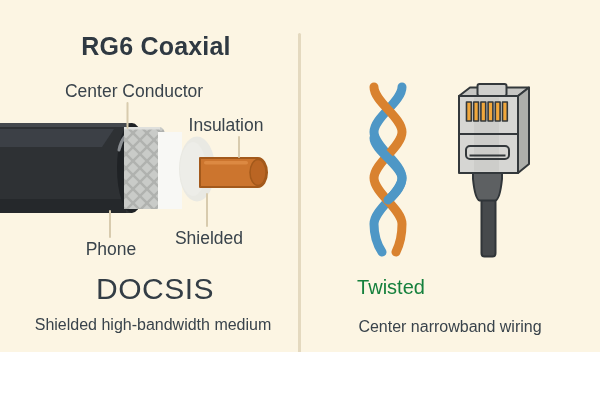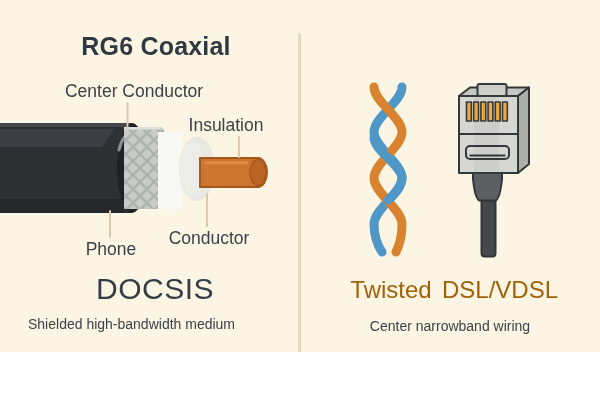--- a/index.html
+++ b/index.html
@@ -6,23 +6,23 @@
   .stage{
     position:relative;width:600px;height:352px;overflow:hidden;
     background:#FCF5E3;
     font-family:"Liberation Sans", sans-serif;
     color:#333D45;
   }
   .abs{position:absolute;transform:translateX(-50%);white-space:nowrap;}
   .title{font-size:25px;font-weight:700;color:#2F3942;letter-spacing:.2px;}
   .part-label{font-size:17.5px;color:#39434B;}
   .standard{font-size:30px;font-weight:400;color:#333D45;letter-spacing:.5px;}
-  .desc{font-size:14px;color:#39434B;line-height:23px;}
+  .desc{font-size:16px;color:#39434B;text-align:center;line-height:23px;}
   .desc-left{width:250px;white-space:normal;}
-  .sub-label{font-size:24px;color:#a16207;}
+  .sub-label{font-size:20px;color:#15803d;}
   .divider{
     position:absolute;left:298px;top:33px;width:2.5px;height:334px;
     background:#E4D9BF;border-radius:2px;
   }
   svg{position:absolute;left:0;top:0;}
 </style>
 </head>
 <body>
 
 <div class="stage">
@@ -98,21 +98,20 @@
       </g>
     </g>
   </svg>
 
   <div class="divider"></div>
 
   <div class="abs title" style="left:156px;top:32px;">RG6 Coaxial</div>
   <div class="abs part-label" style="left:134px;top:81px;">Center Conductor</div>
   <div class="abs part-label" style="left:226px;top:115px;">Insulation</div>
   <div class="abs part-label" style="left:111px;top:239px;">Phone</div>
-  <div class="abs part-label" style="left:209px;top:228px;">Conductor</div>
+  <div class="abs part-label" style="left:209px;top:228px;">Shielded</div>
   <div class="abs standard" style="left:155px;top:272px;">DOCSIS</div>
   <div class="abs desc desc-left" style="left:153px;top:313px;">Shielded high-bandwidth medium</div>
 
   <div class="abs sub-label" style="left:391px;top:276px;">Twisted</div>
-  <div class="abs sub-label" style="left:500px;top:276px;">DSL/VDSL</div>
   <div class="abs desc" style="left:450px;top:315px;">Center narrowband wiring</div>
 
 </div>
 
 </body></html>

